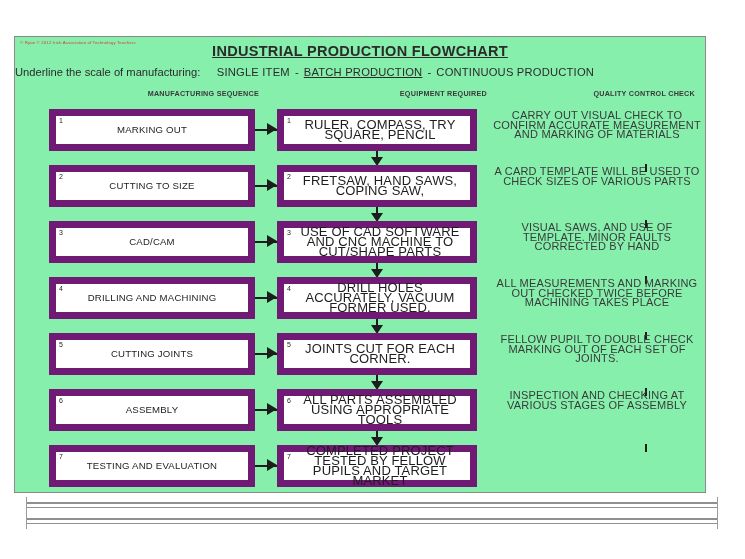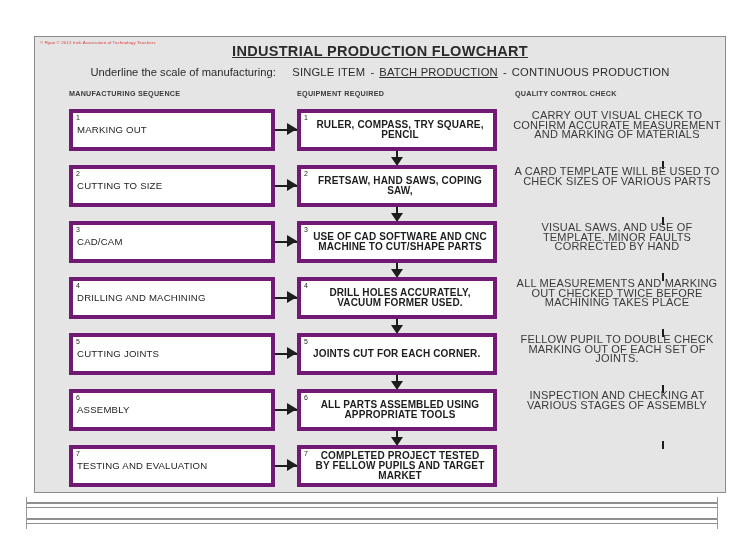--- a/index.html
+++ b/index.html
@@ -12,26 +12,26 @@
     height: 559px;
     font-family: "Liberation Sans", sans-serif;
     color: #111111;
     overflow: hidden;
     position: relative;
   }
 
   
   #page-frame {
     position: absolute;
-    left: 34px;
+    left: 14px;
     top: 36px;
     width: 692px;
     height: 457px;
     border: 1px solid #8a8a8a;
-    background: #e5e5e5;
+    background: #86efac;
     box-sizing: border-box;
   }
 
   
   #bottom-bands {
     position: absolute;
     left: 26px;
     top: 497px;
     width: 692px;
     height: 32px;
@@ -73,39 +73,39 @@
     font-weight: bold;
     letter-spacing: 0.3px;
     text-decoration: underline;
     color: #2b2b2b;
   }
   #subtitle-row {
     position: absolute;
     left: 0;
     right: 0;
     top: 29px;
-    text-align: center;
+    text-align: left;
     font-size: 11.2px;
     color: #2b2b2b;
     white-space: nowrap;
   }
   #subtitle-row .prompt { font-weight: normal; }
   #subtitle-row .opt { letter-spacing: 0.2px; }
   #subtitle-row .opt.selected { text-decoration: underline; }
   #subtitle-row .sep { padding: 0 2px; }
 
   
   .col-header {
     position: absolute;
     top: 52px;
     font-size: 7.2px;
     font-weight: bold;
     letter-spacing: 0.25px;
     color: #3a3a3a;
-    text-align: left;
+    text-align: right;
     white-space: nowrap;
   }
   #hdr-sequence  { left: 34px;  width: 210px; }
   #hdr-equipment { left: 262px; width: 210px; }
   #hdr-quality   { left: 480px; width: 200px; }
 
   
   #flow {
     position: absolute;
     left: 0;
@@ -114,24 +114,25 @@
   }
   .flow-row {
     position: relative;
     height: 56px;
   }
 
   
   .box {
     position: absolute;
     box-sizing: border-box;
-    border: 4px solid #701a75;
+    border: 7px solid #701a75;
     background: #ffffff;
     display: flex;
     align-items: center;
+    justify-content: center;
   }
   .box.left  { left: 34px;  width: 206px; top: 6px; height: 42px; }
   .box.mid   { left: 262px; width: 200px; top: 6px; height: 42px; }
 
   .box-num {
     position: absolute;
     left: 3px;
     top: 0px;
     font-size: 7px;
     line-height: 10px;
@@ -140,26 +141,25 @@
   }
   .box-label {
     font-size: 9.6px;
     letter-spacing: 0.2px;
     text-align: center;
     color: #1d1d1d;
     line-height: 11.5px;
     padding: 0 4px;
   }
   .box.mid .box-label {
-    font-size: 10px;
+    font-size: 13px;
     line-height: 10px;
     letter-spacing: 0.15px;
     padding-left: 12px;
     padding-right: 6px;
-    font-weight: bold;
   }
 
   
   .qc-text {
     position: absolute;
     left: 478px;
     width: 208px;
     top: 8px;
     font-size: 11px;
     line-height: 9.6px;

